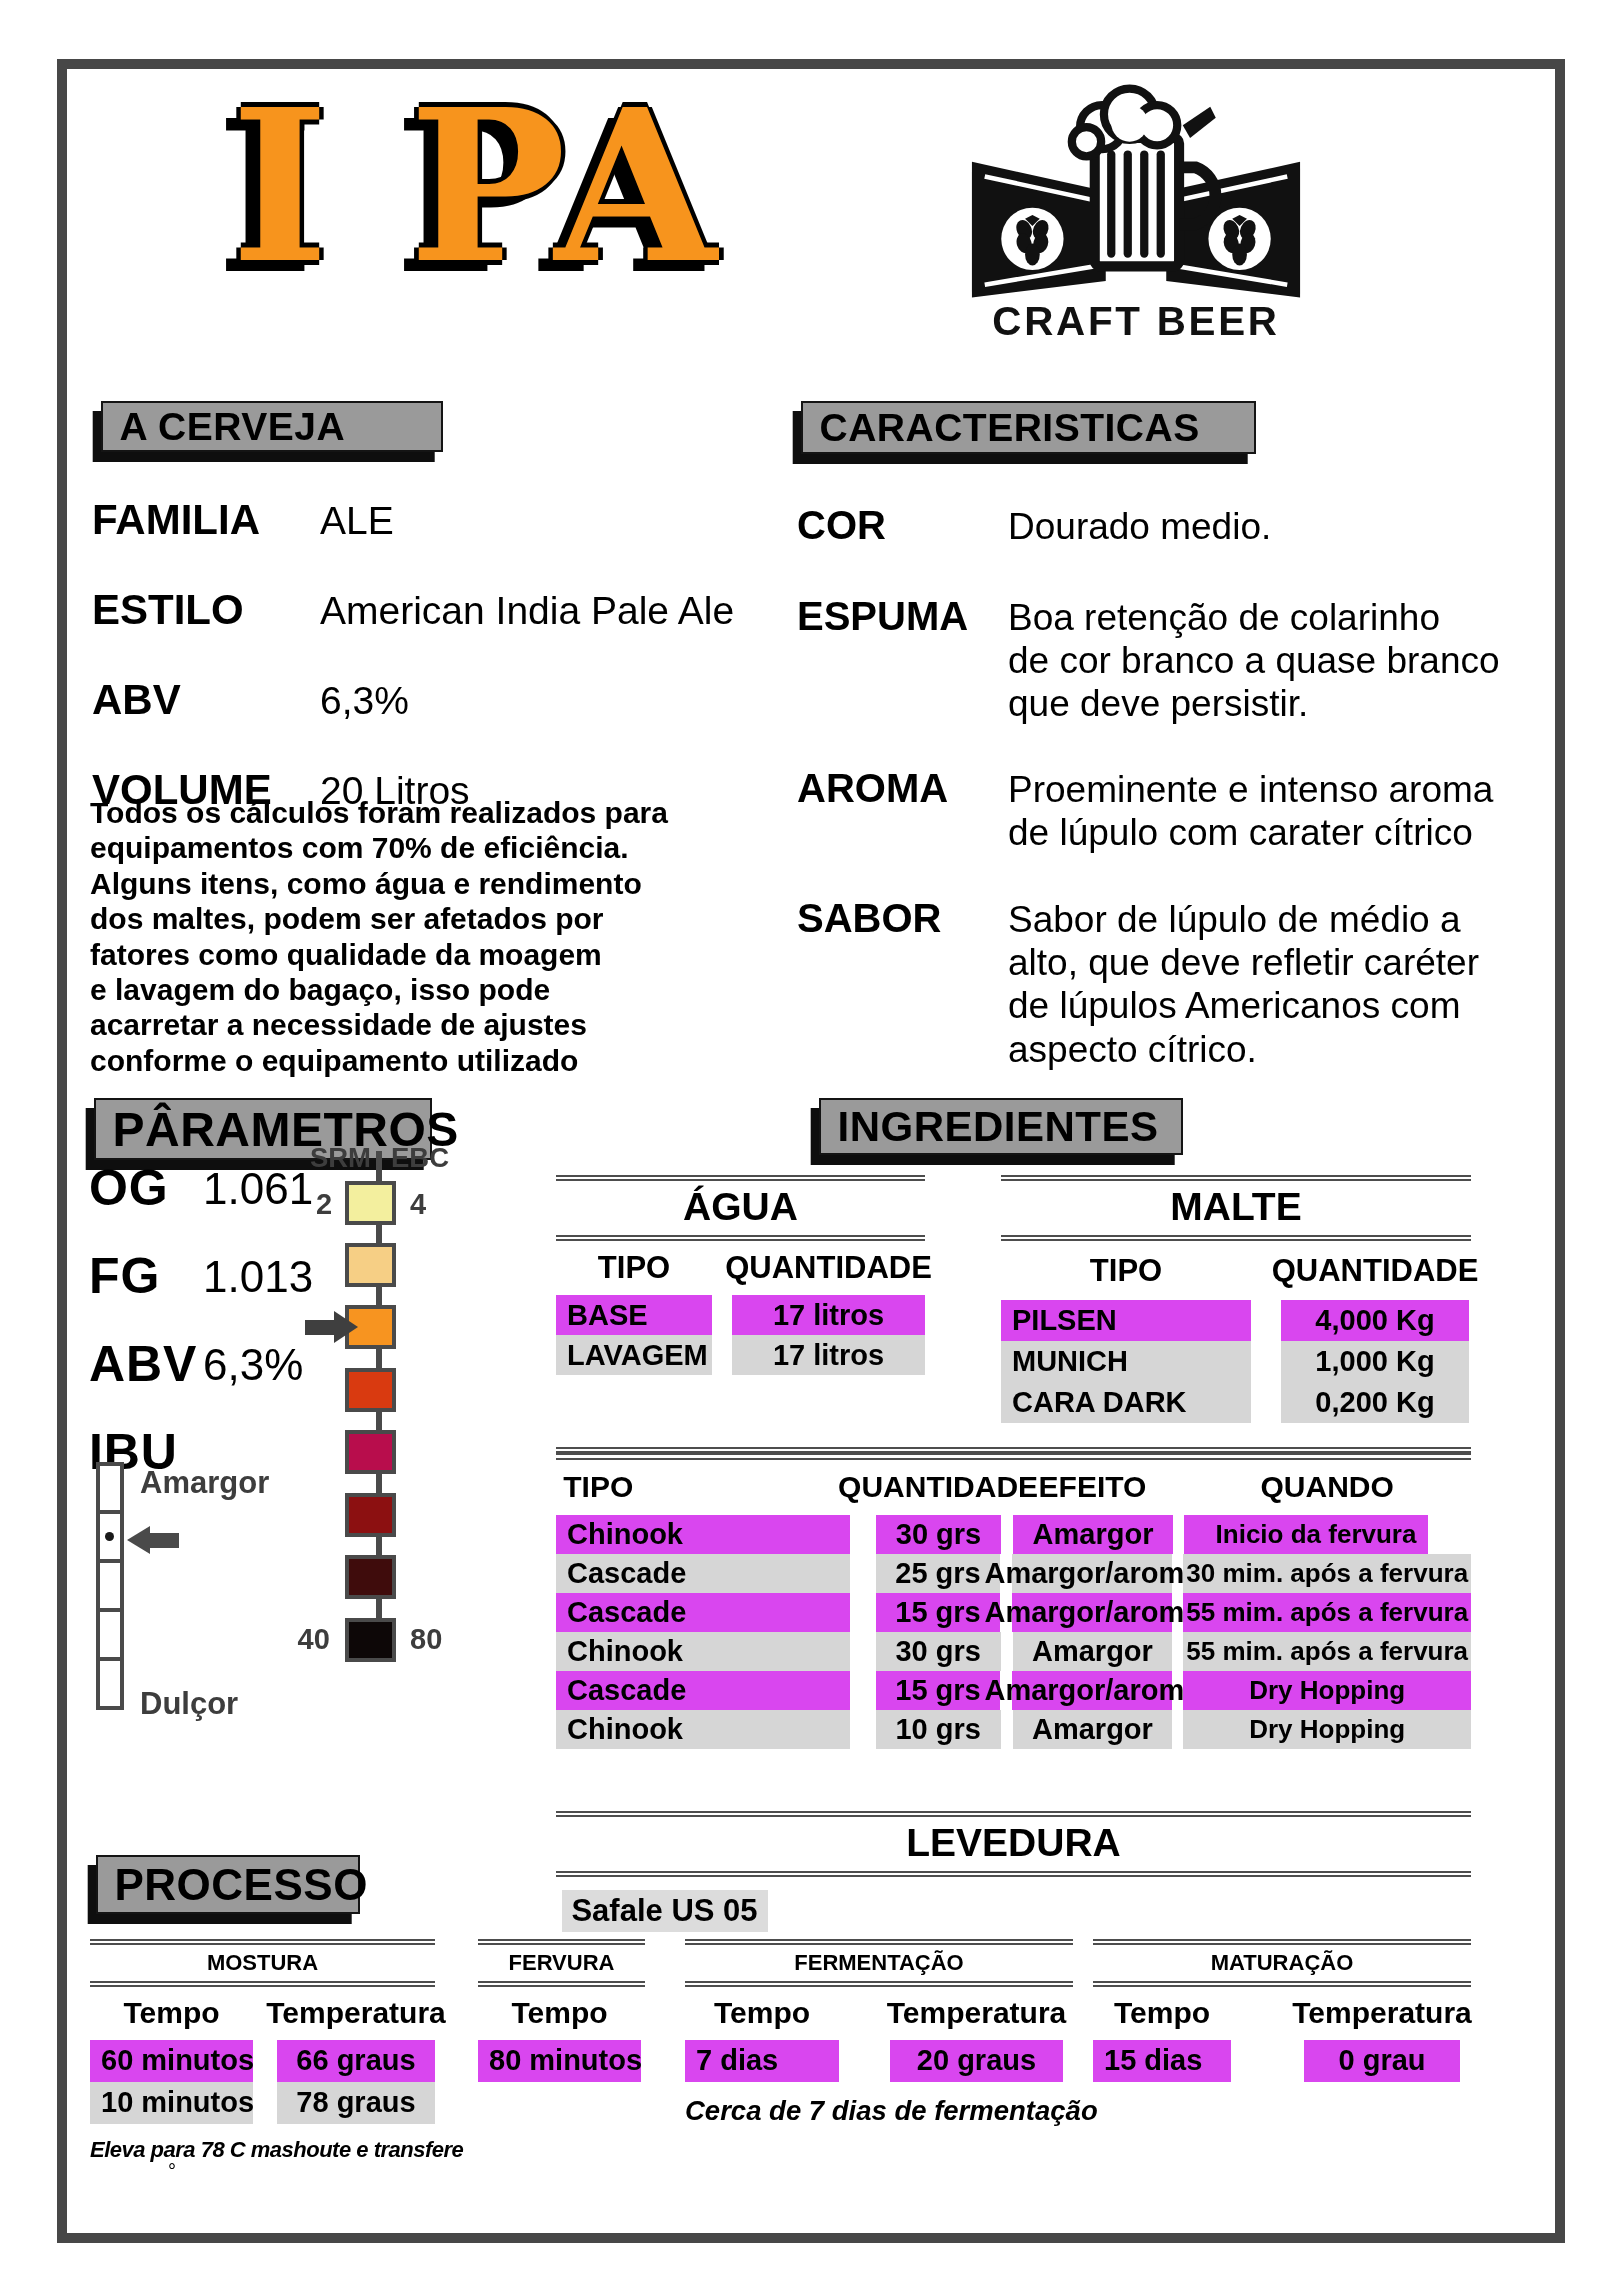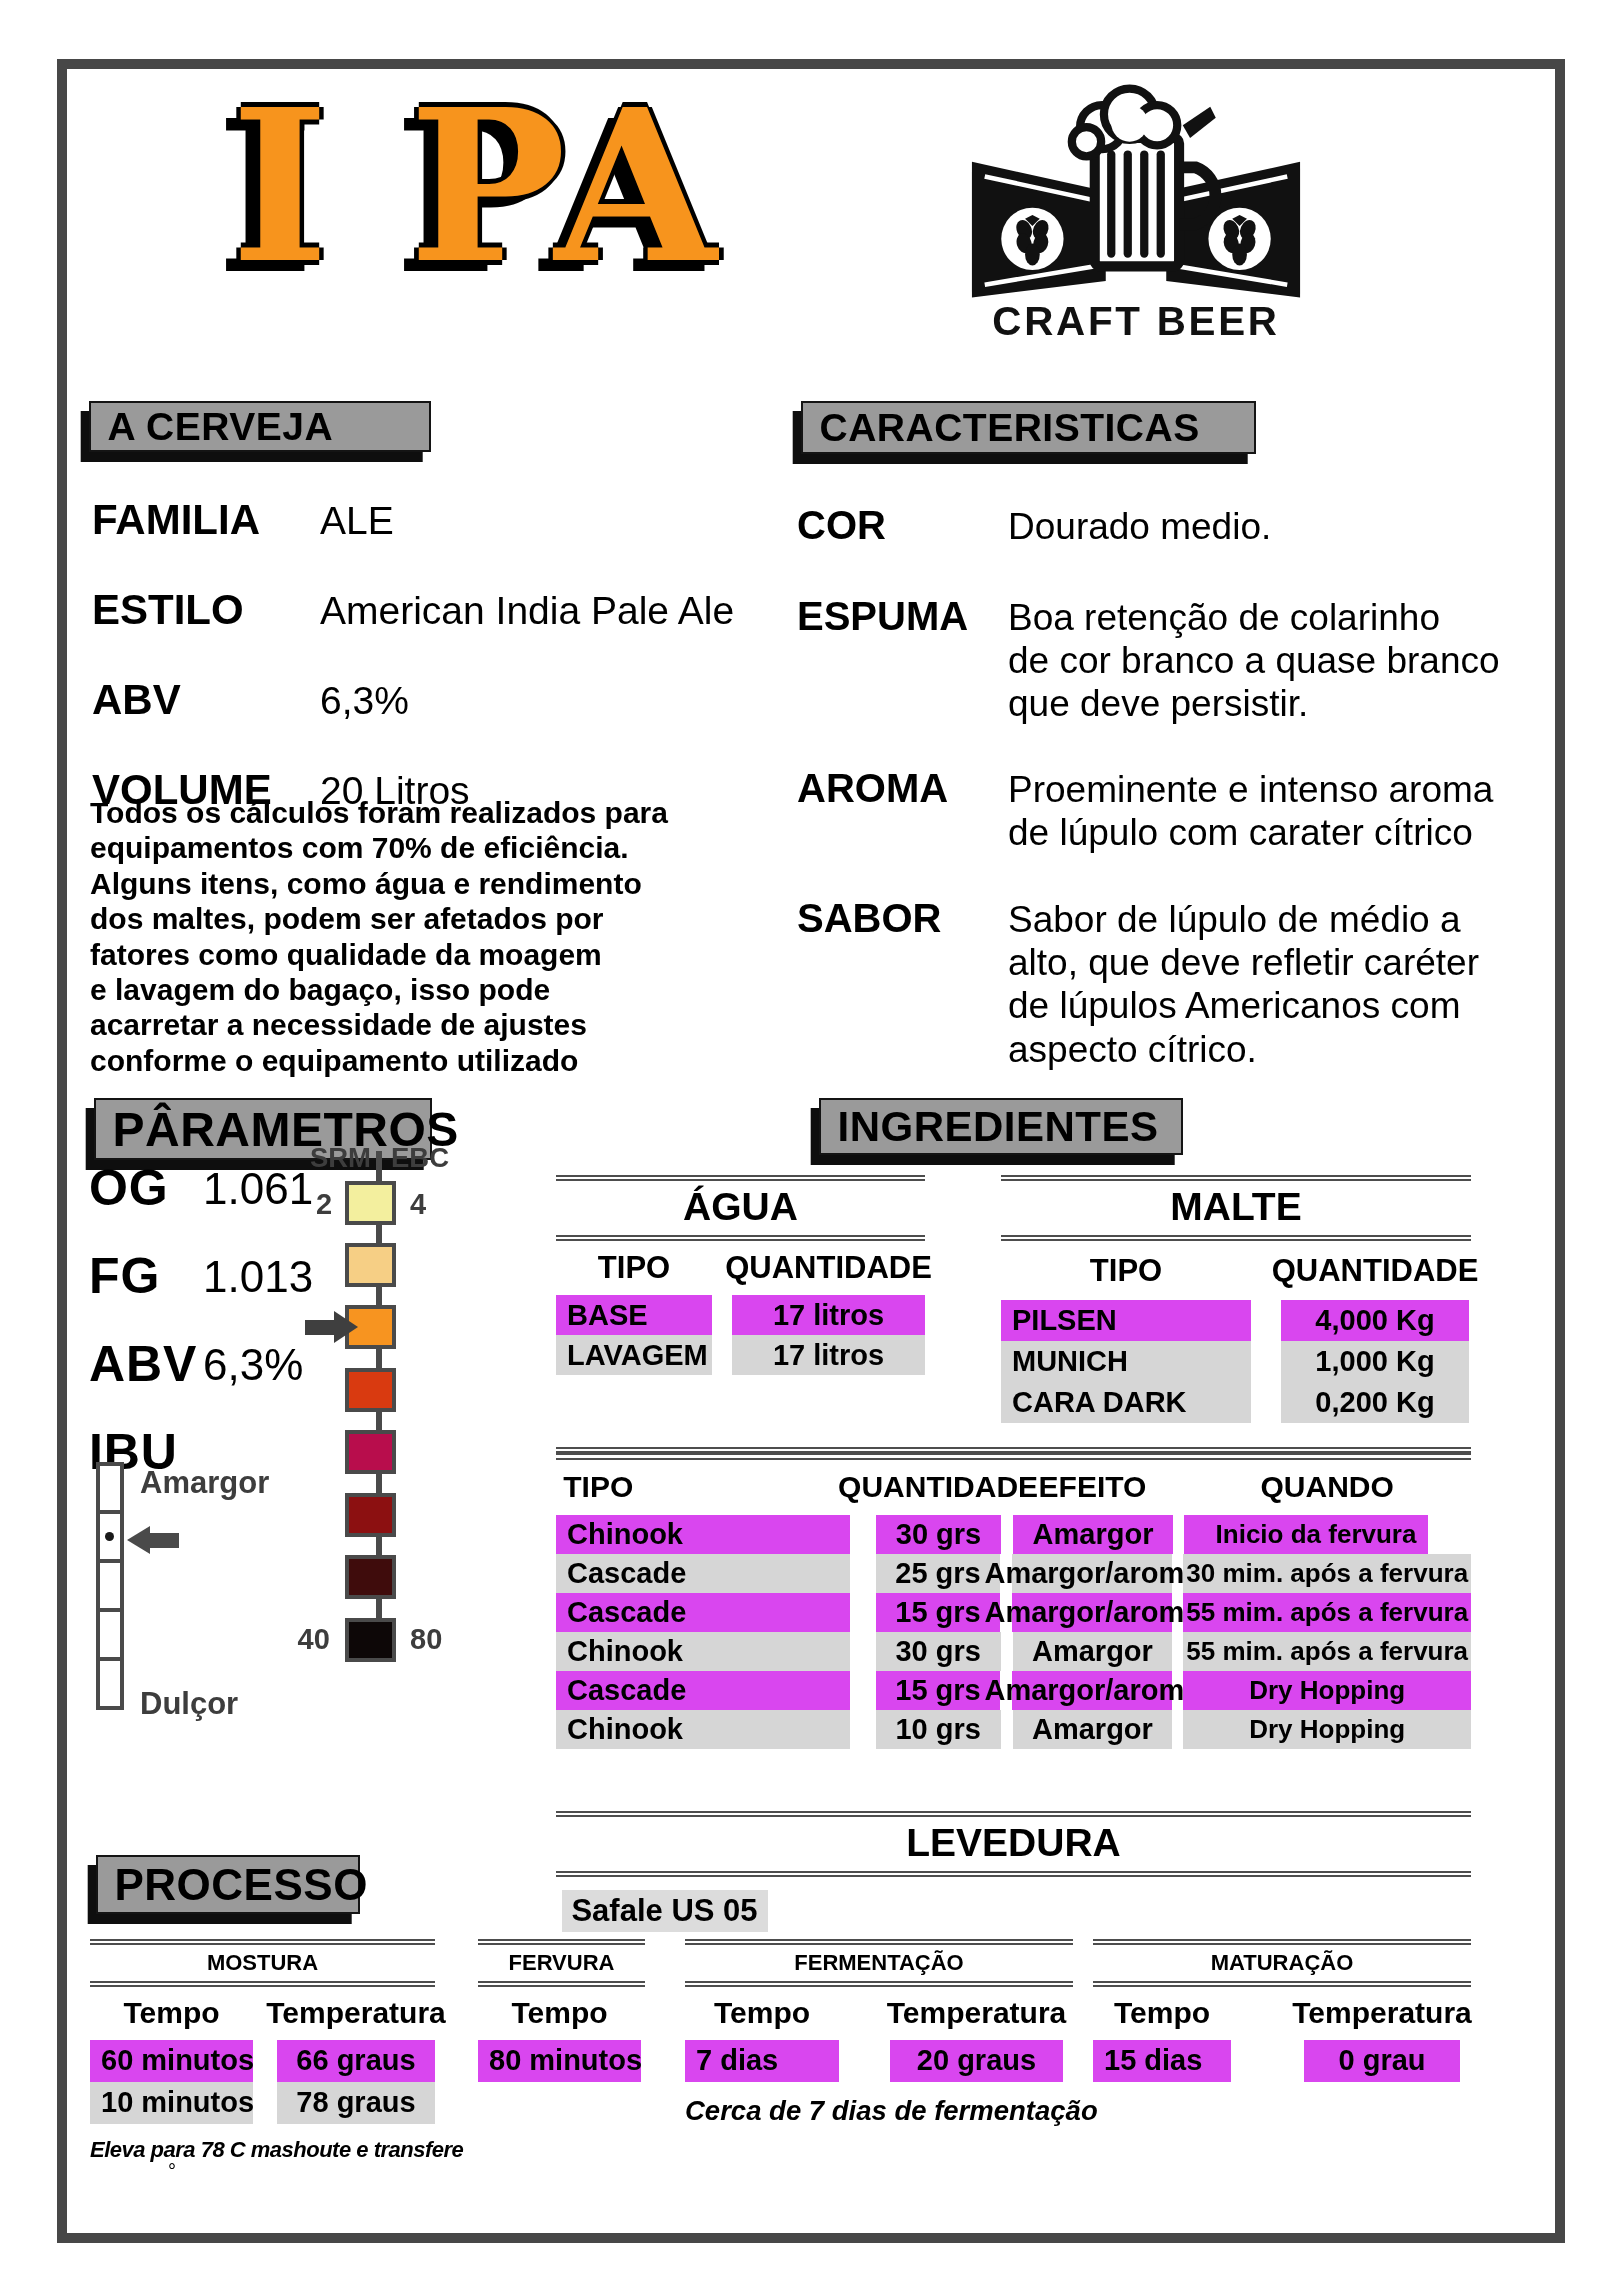--- a/index.html
+++ b/index.html
@@ -15,21 +15,21 @@
     color:#f7941d; letter-spacing:3.7px;
     text-shadow:-4.6px 0 0 #000, 4.6px 0 0 #000, 0 -4.6px 0 #000, 0 4.6px 0 #000, -14.7px 11px 0 #000; }
 
   
   #logo { position:absolute; left:966px; top:72px; }
 
   
   .hdr { position:absolute; background:#9a9a9a; border:2.8px solid #141414;
     display:flex; align-items:center; padding:0 16.5px; font-weight:700;
     letter-spacing:0.5px; box-shadow:-8.3px 10px 0 #0e0e0e; }
-  #hdr-cerveja   { left:89px; top:401px;  width:342px; height:51px; font-size:39px; }
+  #hdr-cerveja   { left:101px; top:401px;  width:342px; height:51px; font-size:39px; }
   #hdr-caract    { left:801px; top:401px;  width:455px; height:53px; font-size:39px; }
   #hdr-param     { left:94px; top:1098px; width:338px; height:62px; font-size:48px; }
   #hdr-ingred    { left:819px; top:1098px; width:364px; height:57px; font-size:42px; }
   #hdr-processo  { left:96px; top:1855px; width:264px; height:59px; font-size:44px; }
 
   
   .kv { display:flex; align-items:flex-start; }
   .kl { font-weight:700; flex:none; }
   .kval { white-space:pre; }
 

